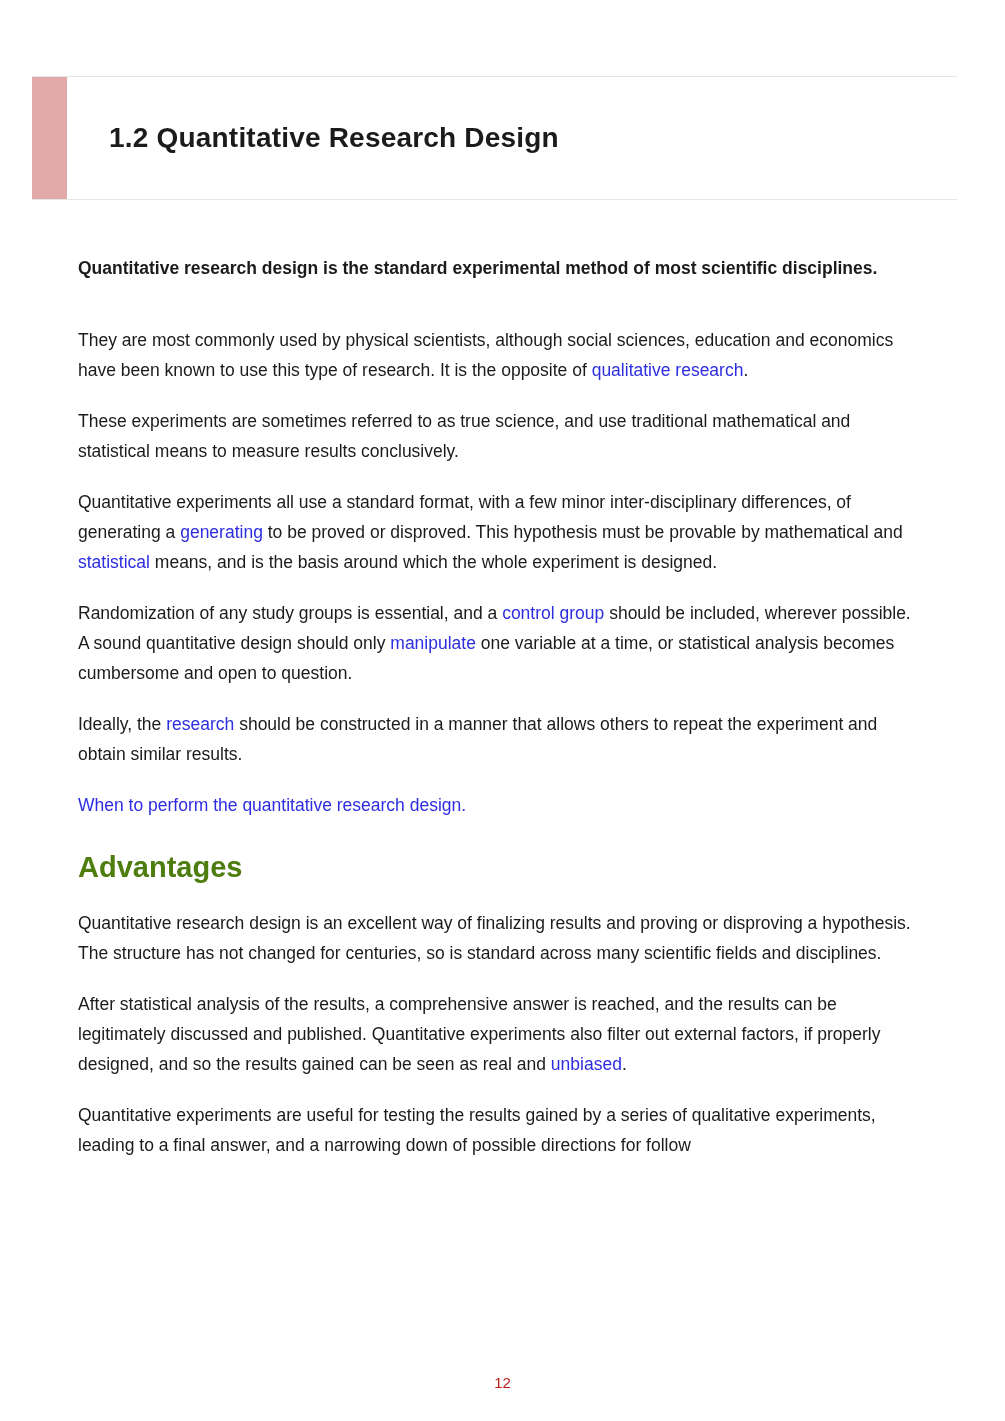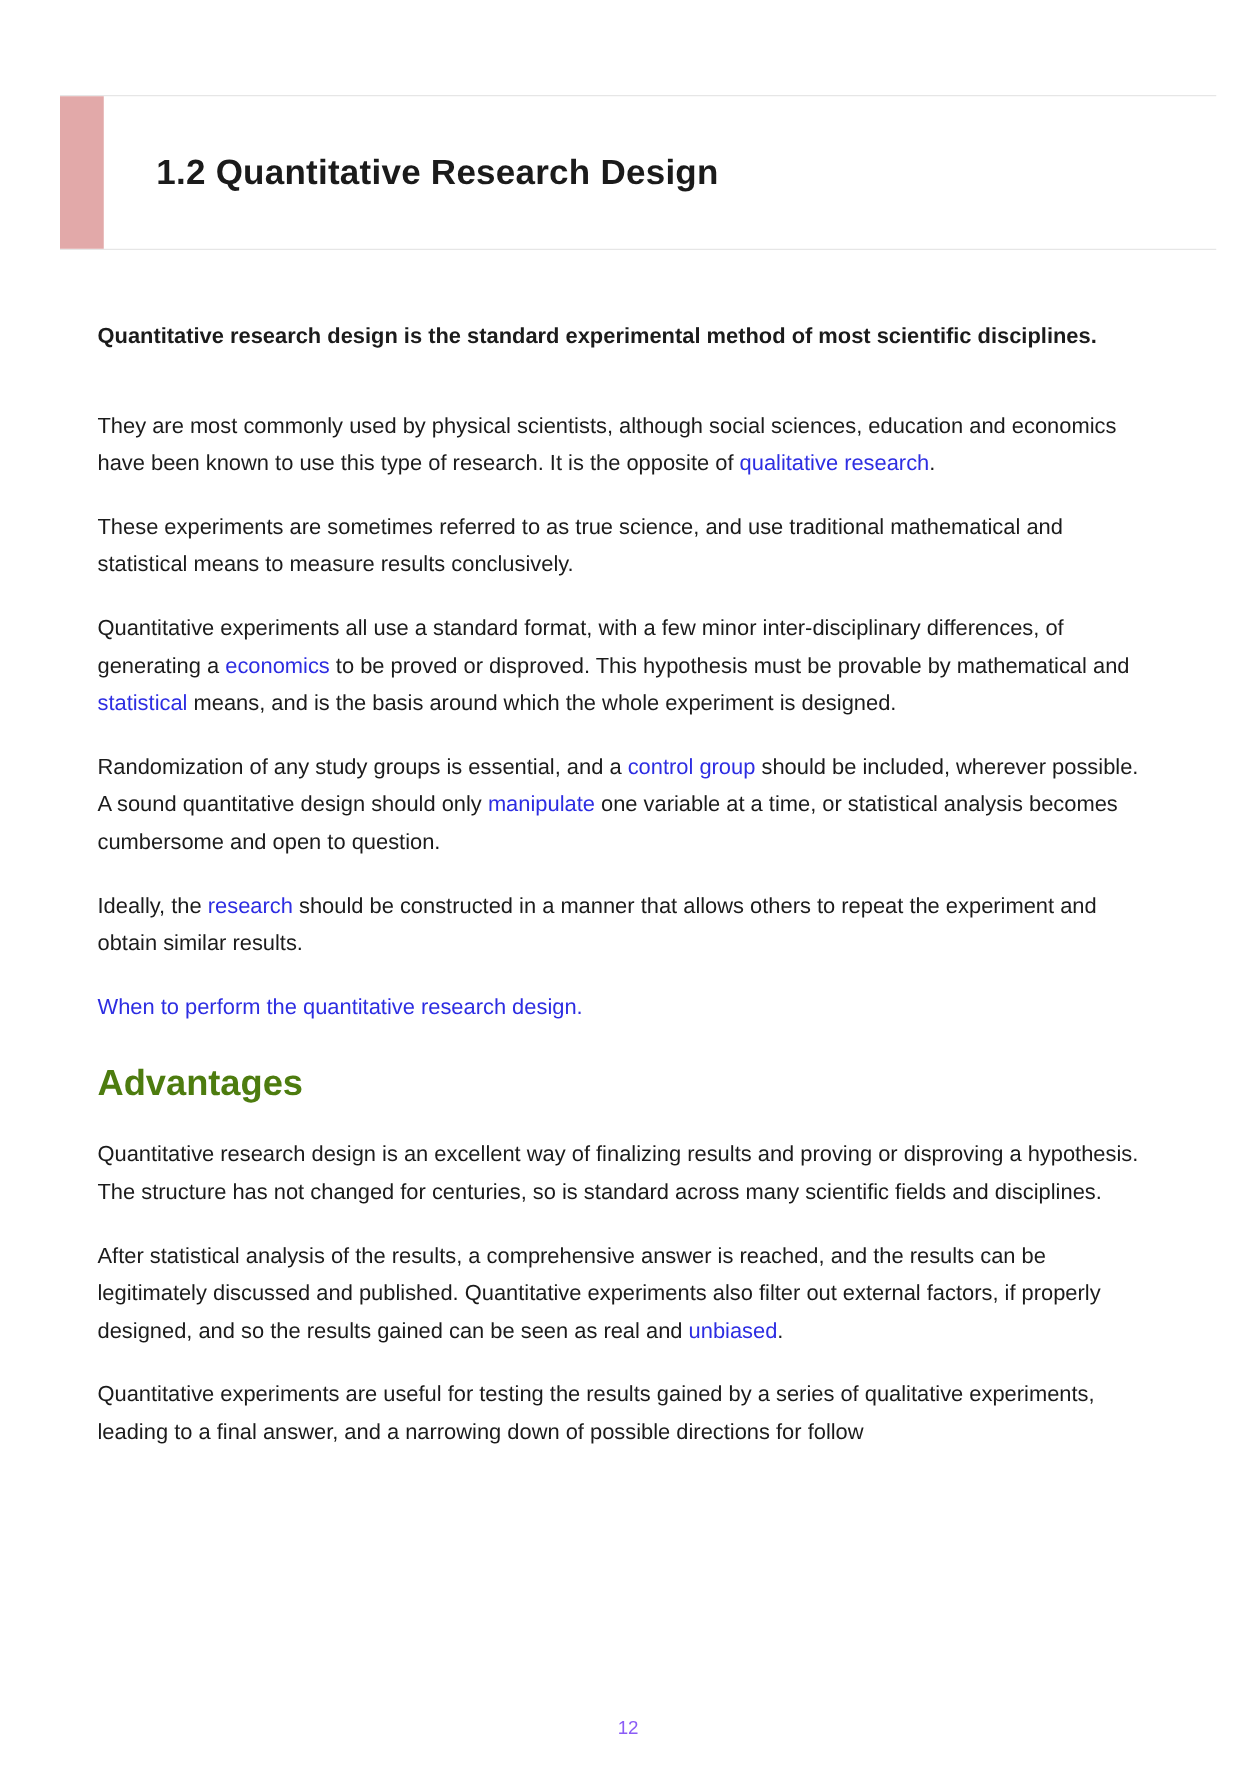--- a/index.html
+++ b/index.html
@@ -11,21 +11,21 @@
   .page {
     position: relative;
     width: 1005px;
     height: 1421px;
     background: #ffffff;
     overflow: hidden;
   }
   
   .doc-header {
     position: absolute;
-    left: 48px;
+    left: 32px;
     top: 76px;
     width: 925px;
     height: 124px;
     border-top: 1px solid var(--rule-color, #e6e6e6);
     border-bottom: 1px solid var(--rule-color, #e6e6e6);
     display: flex;
     align-items: center;
   }
   .accent-bar {
     position: absolute;
@@ -69,38 +69,38 @@
     cursor: pointer;
   }
   
   .doc-footer {
     position: absolute;
     left: 0;
     bottom: 30px;
     width: 100%;
     text-align: center;
     font-size: 15px;
-    color: #8b5cf6;
+    color: #b91c1c;
   }
 </style>
 </head>
 <body>
 
 <div class="page">
 
   <header class="doc-header">
     <div class="accent-bar"></div>
     <h1>1.2 Quantitative Research Design</h1>
   </header>
 
   <main class="content">
       <p class="lead"><span>Quantitative research design is the standard experimental method of most scientific disciplines.</span></p>
       <p class="paragraph"><span>They are most commonly used by physical scientists, although social sciences, education and economics have been known to use this type of research. It is the opposite of </span><a href="#">qualitative research</a><span>.</span></p>
       <p class="paragraph"><span>These experiments are sometimes referred to as true science, and use traditional mathematical and statistical means to measure results conclusively.</span></p>
-      <p class="paragraph"><span>Quantitative experiments all use a standard format, with a few minor inter-disciplinary differences, of generating a </span><a href="#">economics</a><span> to be proved or disproved. This hypothesis must be provable by mathematical and </span><a href="#">statistical</a><span> means, and is the basis around which the whole experiment is designed.</span></p>
+      <p class="paragraph"><span>Quantitative experiments all use a standard format, with a few minor inter-disciplinary differences, of generating a </span><a href="#">generating</a><span> to be proved or disproved. This hypothesis must be provable by mathematical and </span><a href="#">statistical</a><span> means, and is the basis around which the whole experiment is designed.</span></p>
       <p class="paragraph"><span>Randomization of any study groups is essential, and a </span><a href="#">control group</a><span> should be included, wherever possible. A sound quantitative design should only </span><a href="#">manipulate</a><span> one variable at a time, or statistical analysis becomes cumbersome and open to question.</span></p>
       <p class="paragraph"><span>Ideally, the </span><a href="#">research</a><span> should be constructed in a manner that allows others to repeat the experiment and obtain similar results.</span></p>
       <p class="paragraph"><a href="#">When to perform the quantitative research design.</a></p>
       <h2><span>Advantages</span></h2>
       <p class="paragraph"><span>Quantitative research design is an excellent way of finalizing results and proving or disproving a hypothesis. The structure has not changed for centuries, so is standard across many scientific fields and disciplines.</span></p>
       <p class="paragraph"><span>After statistical analysis of the results, a comprehensive answer is reached, and the results can be legitimately discussed and published. Quantitative experiments also filter out external factors, if properly designed, and so the results gained can be seen as real and </span><a href="#">unbiased</a><span>.</span></p>
       <p class="paragraph"><span>Quantitative experiments are useful for testing the results gained by a series of qualitative experiments, leading to a final answer, and a narrowing down of possible directions for follow</span></p>
     </main>
 
   <footer class="doc-footer">

